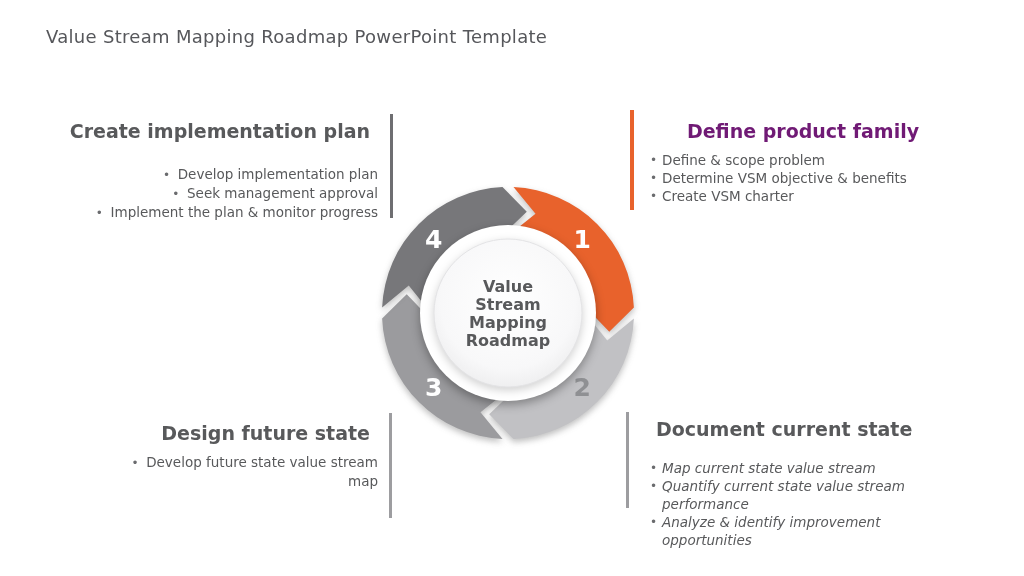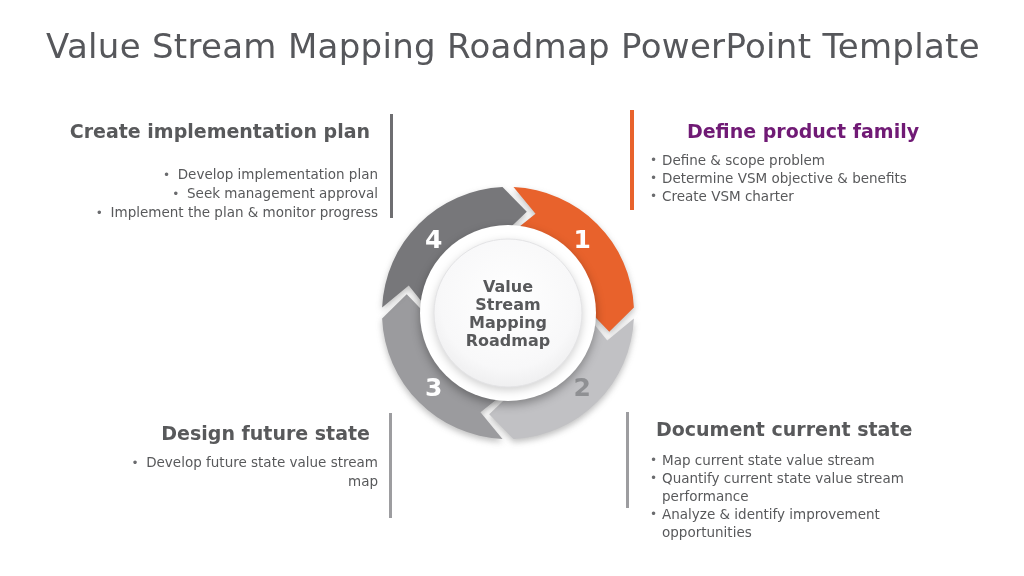--- a/index.html
+++ b/index.html
@@ -2,21 +2,21 @@
 <html><head>
 <meta charset="utf-8">
 <style>
   html,body{margin:0;padding:0;background:#ffffff;}
   .slide{
     position:relative;width:1024px;height:576px;background:#ffffff;
     font-family:"DejaVu Sans",sans-serif;overflow:hidden;
   }
   .slide-title{
     position:absolute;left:46px;top:26px;
-    font-size:34px;color:#56575b;letter-spacing:.3px;white-space:nowrap;
+    font-size:18px;color:#56575b;letter-spacing:.3px;white-space:nowrap;
   }
   .block{position:absolute;}
   .block h2{margin:8px;font-size:19px;font-weight:bold;color:#58595b;line-height:23px;}
   .block.accent h2{color:#701a75;text-align:center;}
   ul.bullets{list-style:none;margin:0;padding:0;font-size:13.5px;color:#58595b;line-height:18px;}
   .left-list li{position:relative;padding-left:14px;}
   .left-list li::before{content:"•";position:absolute;left:2px;top:0;font-size:12px;color:#6a6b6e;}
   .right-list{text-align:right;}
   .right-list li::before{content:"•\00a0\00a0";font-size:12px;color:#6a6b6e;}
   .vline{position:absolute;width:3px;}
@@ -24,21 +24,21 @@
   #tr-divider{left:630px;top:110px;height:100px;background:#e8622c;width:4px;}
   #bl-divider{left:389px;top:413px;height:105px;background:#9d9da0;}
   #br-divider{left:626px;top:412px;height:96px;background:#9d9da0;}
   #tl-block{left:48px;width:330px;top:112px;text-align:right;}
   #tl-block ul{margin-top:22px;}
   #tr-block{left:648px;width:310px;top:112px;}
   #tr-block ul{}
   #bl-block{left:113px;width:265px;top:414px;text-align:right;}
   #bl-block ul{margin-top:8px;}
   #br-block{left:648px;width:300px;top:410px;}
-  #br-block ul{margin-top:10px;}
+  #br-block ul{margin-top:18px;font-style:italic;}
   #cycle-svg{position:absolute;left:368px;top:172px;width:280px;height:285px;}
   .cc-line{
     font-family:"DejaVu Sans",sans-serif;font-size:16px;font-weight:bold;
     fill:#58595b;text-anchor:middle;
   }
 </style>
 </head>
 <body>
 
 <div class="slide">

